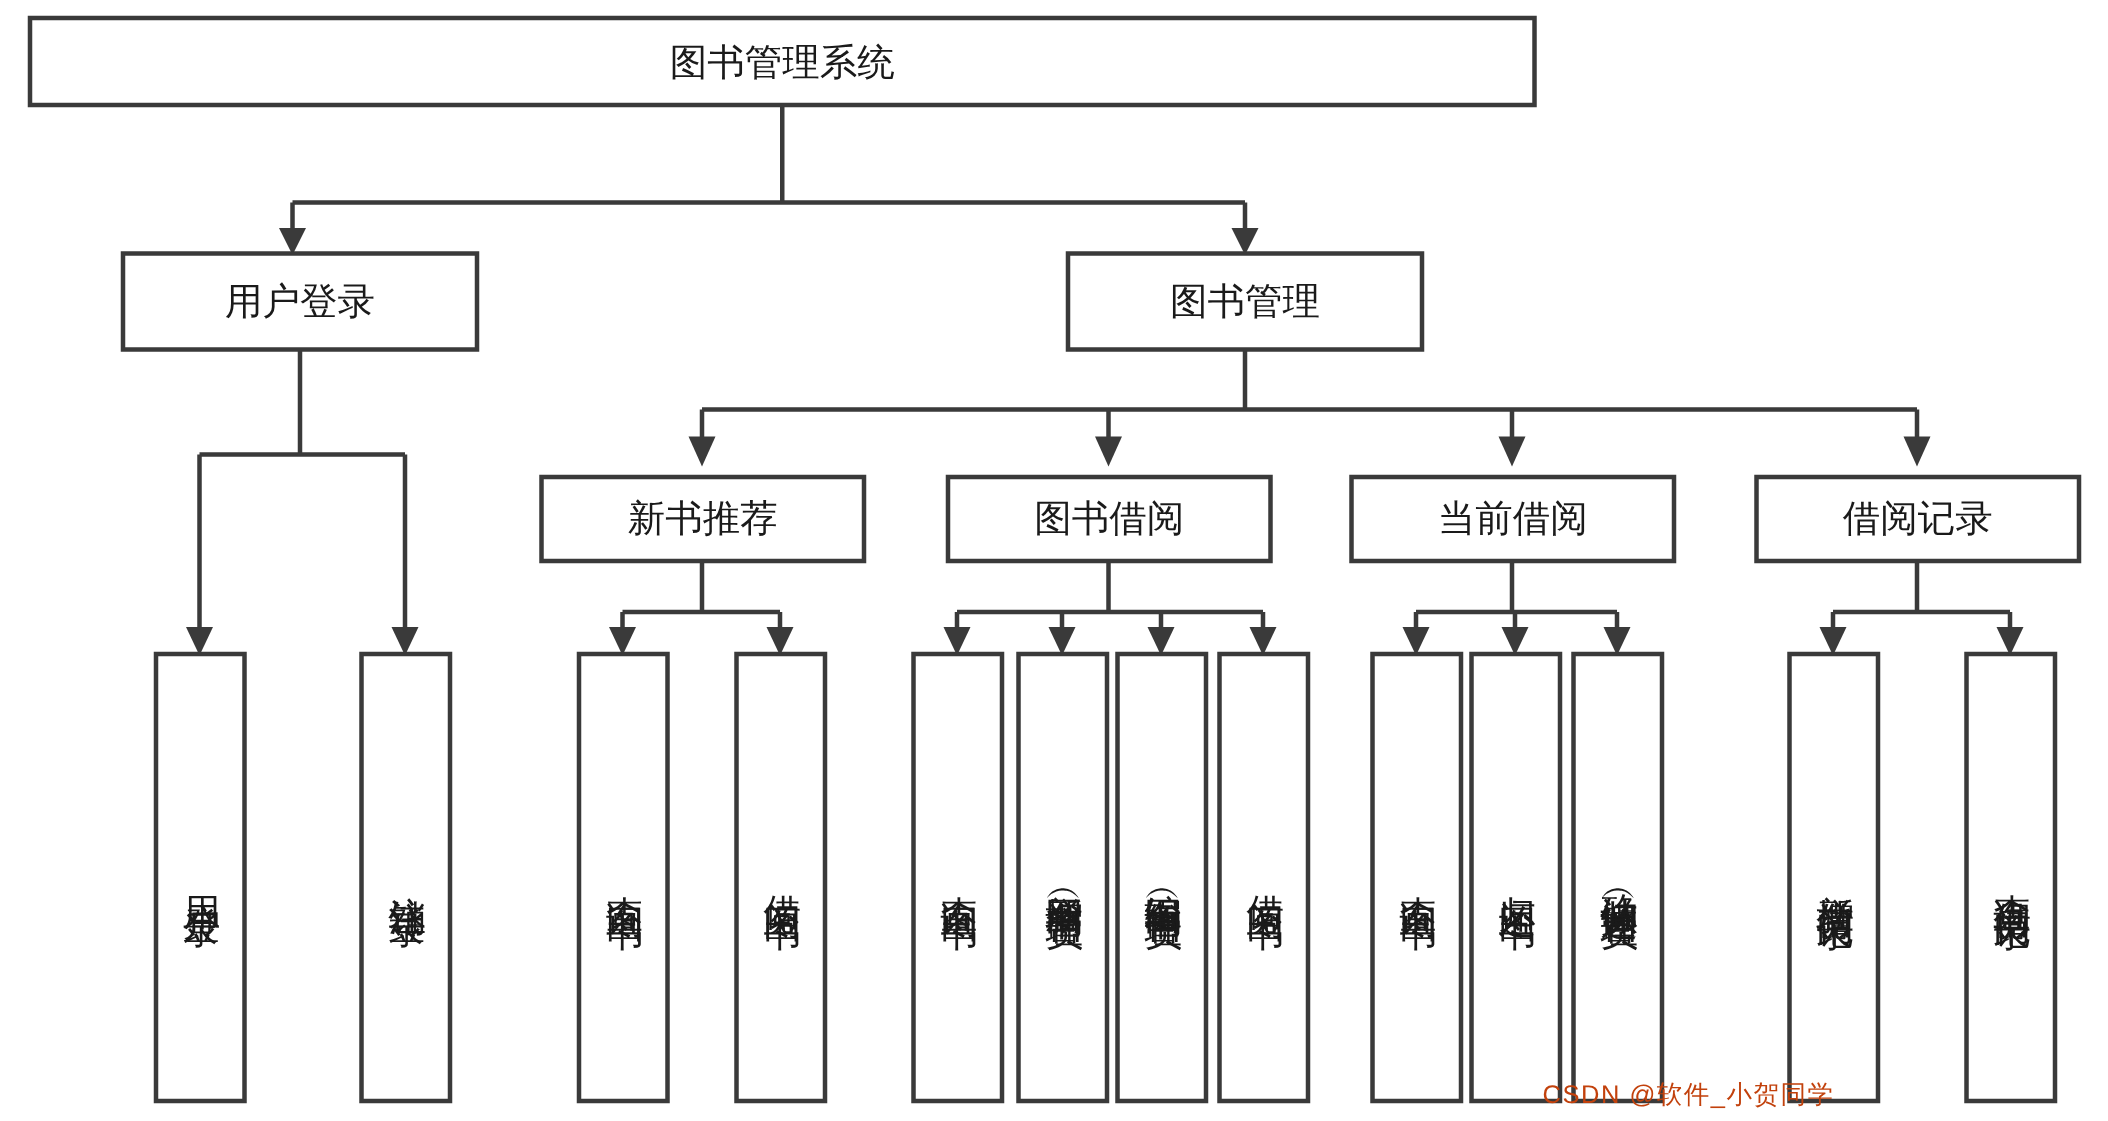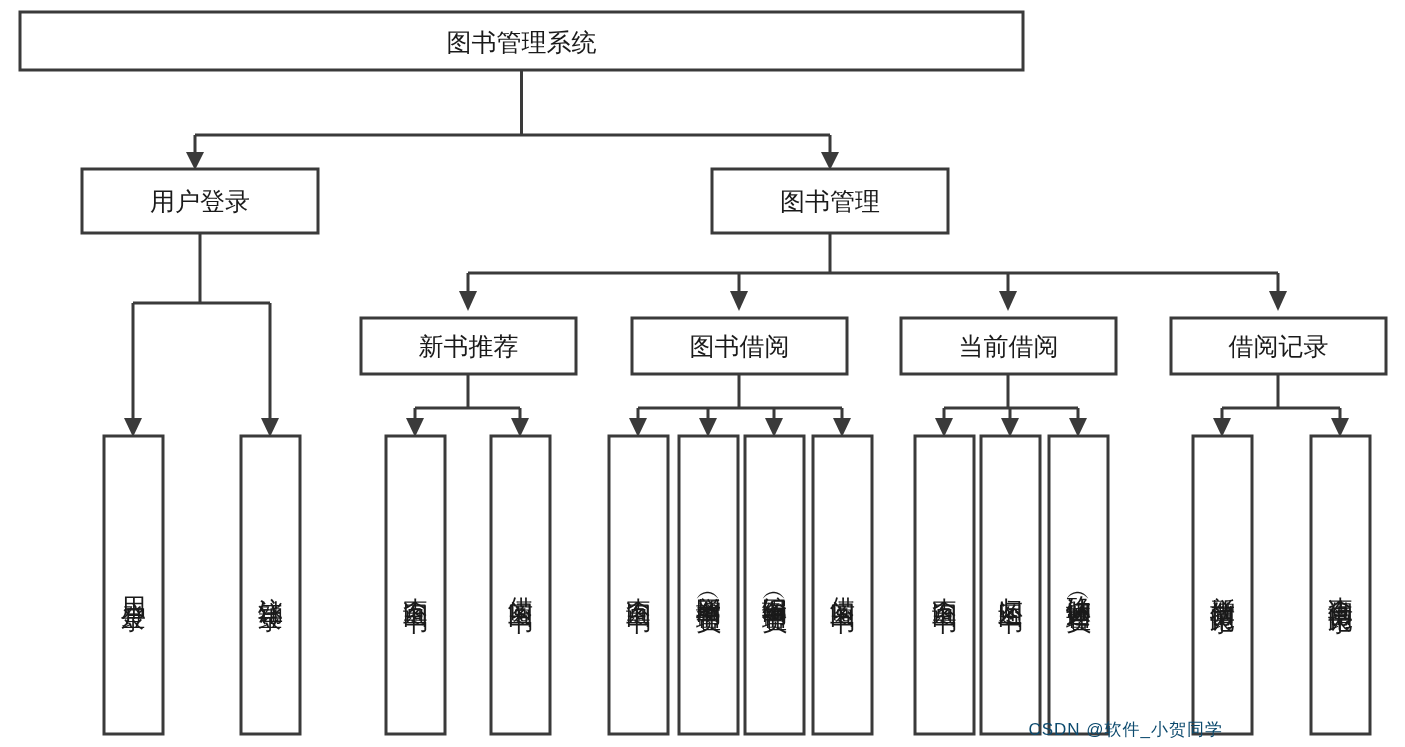--- a/index.html
+++ b/index.html
@@ -65,21 +65,21 @@
     justify-content: center;
     text-align: center;
     pointer-events: none;
   }
   .watermark {
     position: absolute;
     right: 10px;
     bottom: 6px;
     font-family: "Liberation Sans", "DejaVu Sans", sans-serif;
     font-size: 17px;
-    color: #0c4a6e;
+    color: #c2410c;
     letter-spacing: 1px;
     white-space: nowrap;
   }
 </style>
 </head>
 <body>
 
 <div id="diagram-root">
 
   <svg class="flow" viewBox="0 0 1405 747" xmlns="http://www.w3.org/2000/svg">

